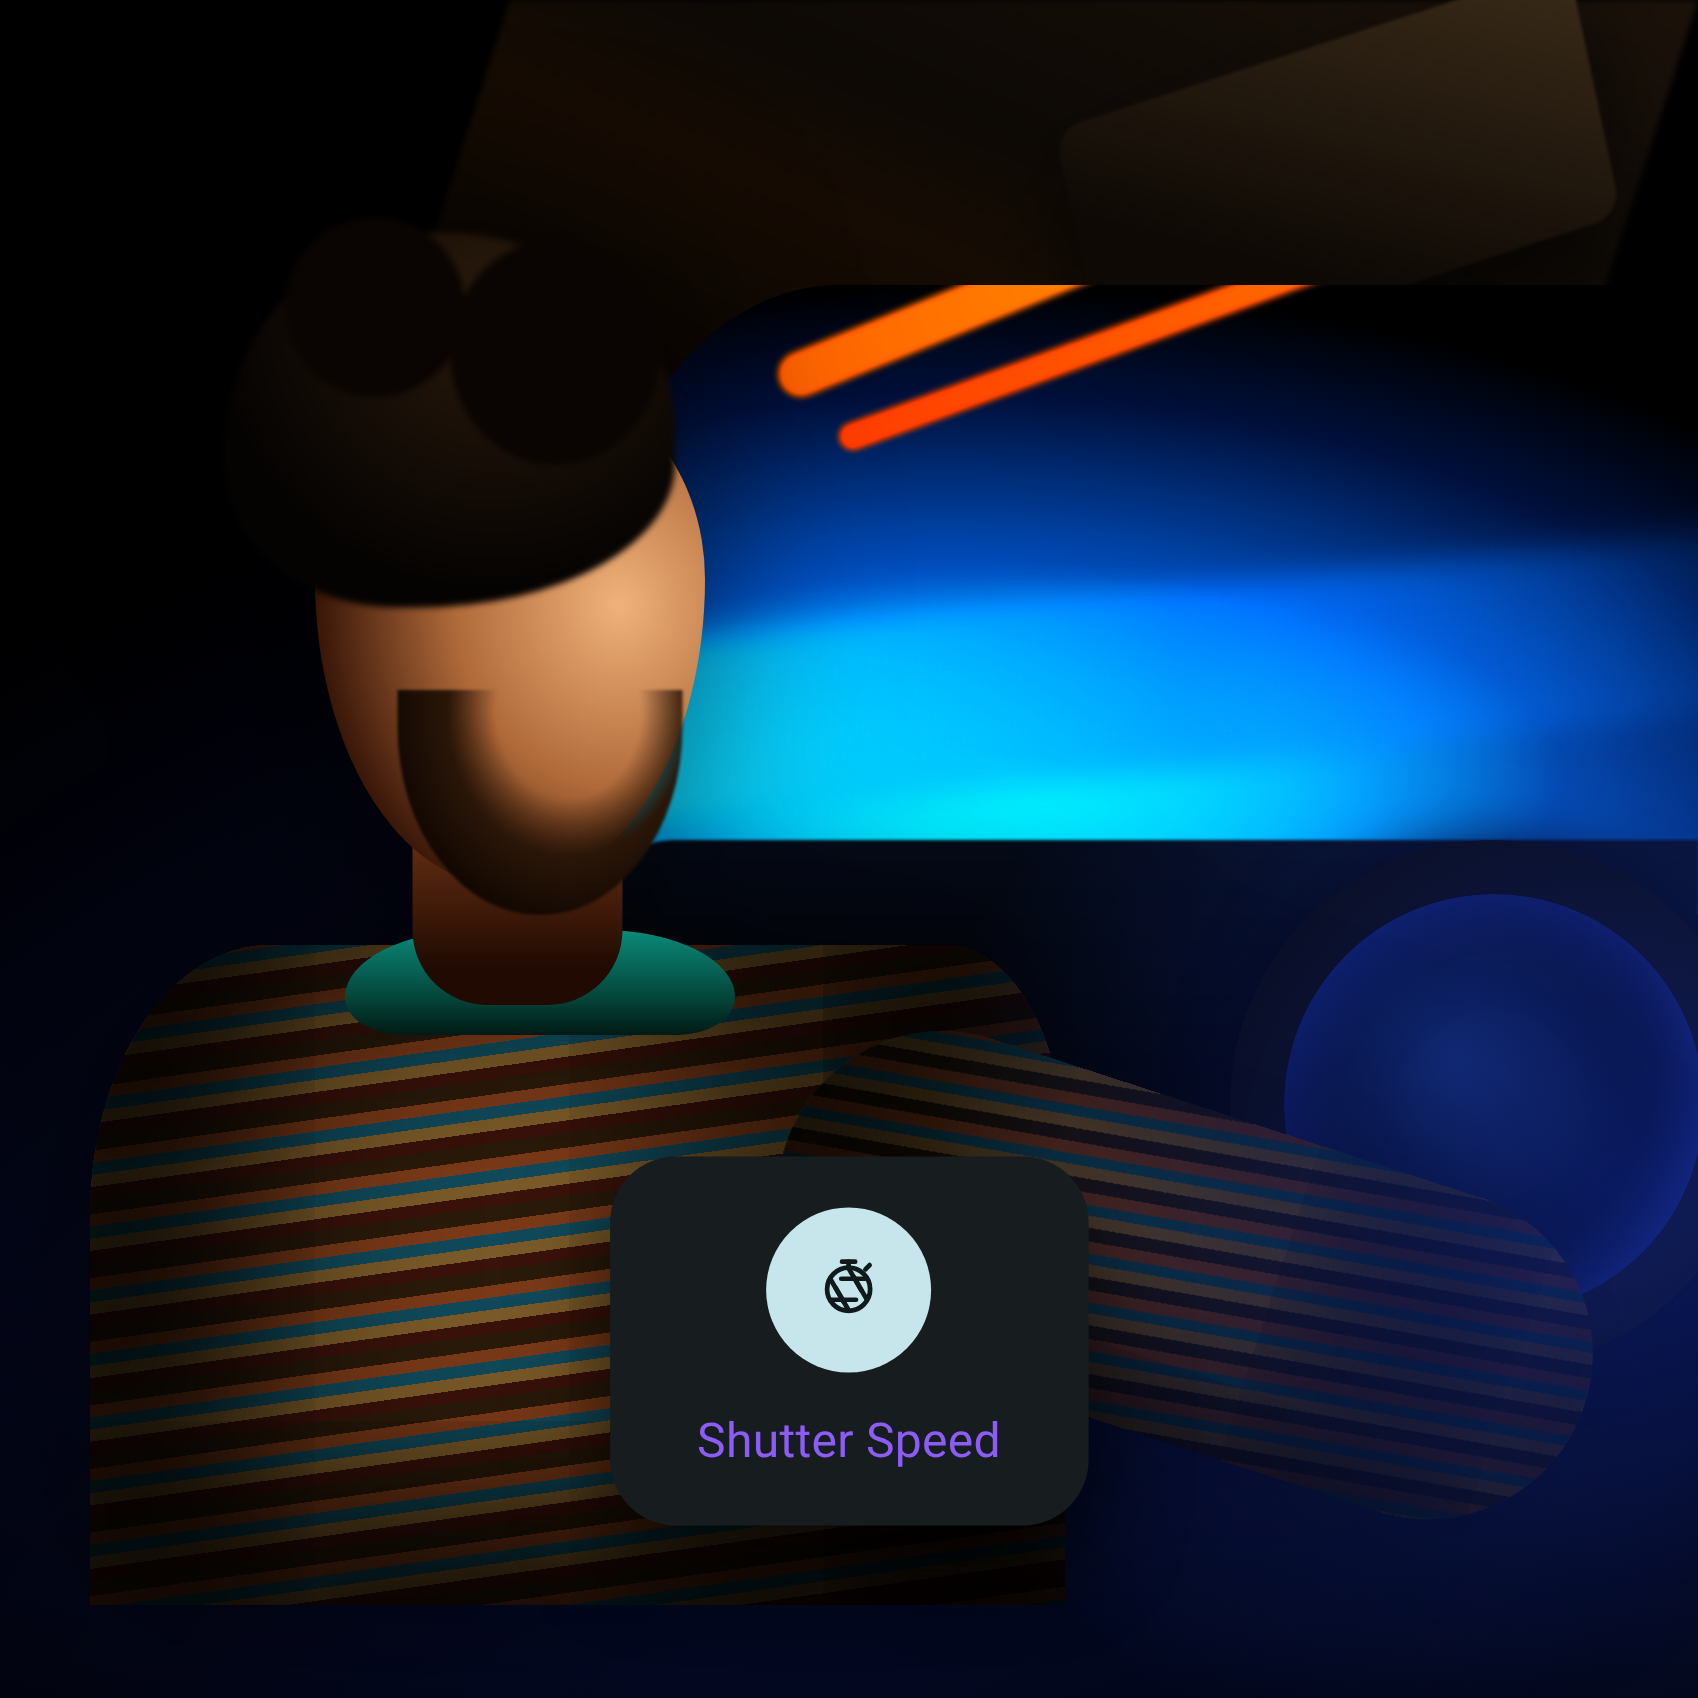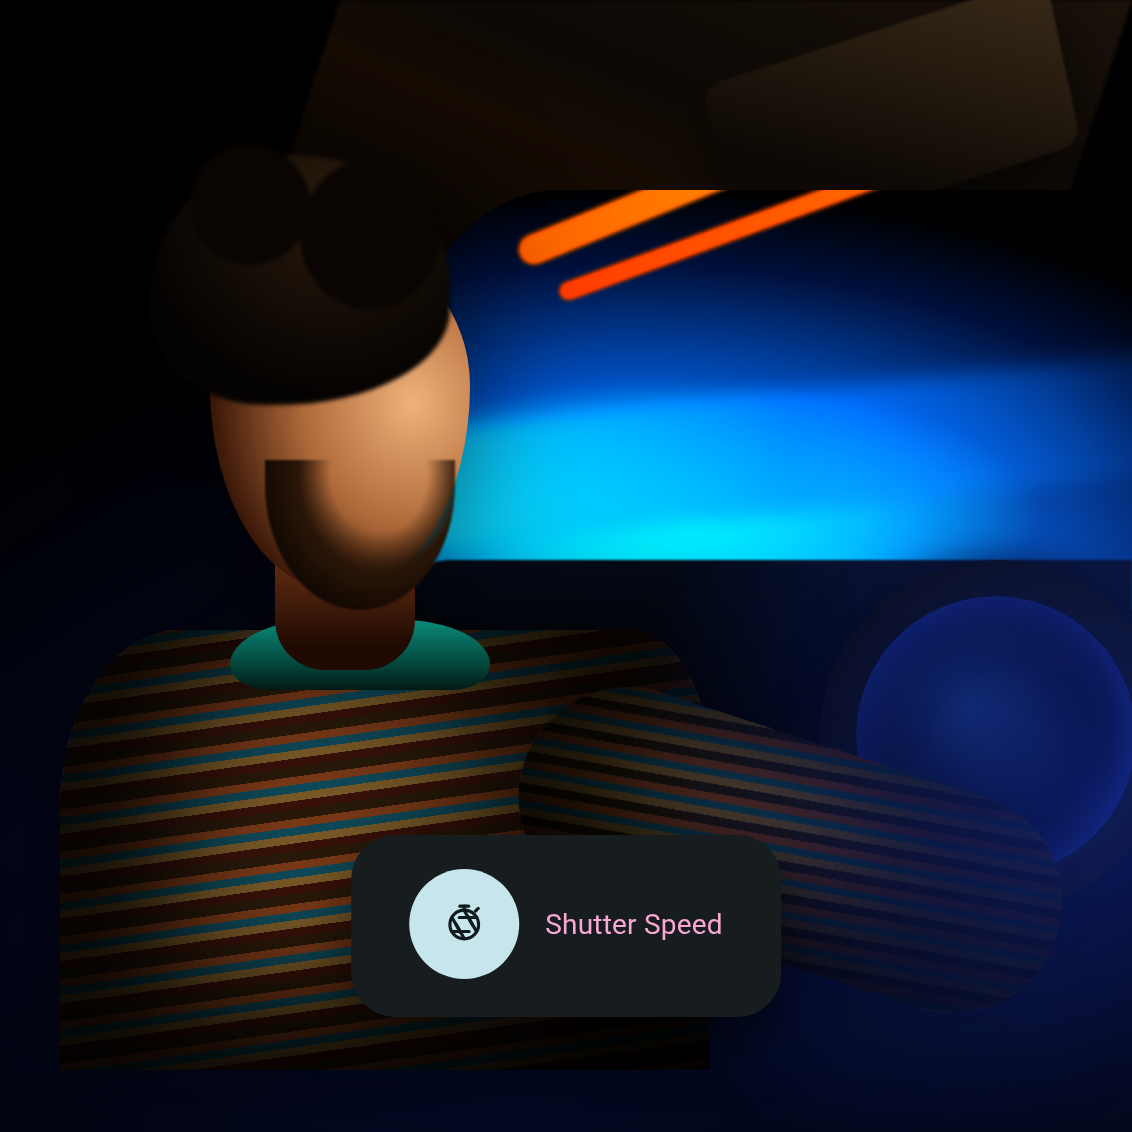--- a/index.html
+++ b/index.html
@@ -204,24 +204,25 @@
     display:flex;
     align-items:flex-start;
     gap:60px;
     padding:34px 58px 38px;
     background:#171d1f;
     border-radius:44px;
     box-shadow:0 24px 60px rgba(0,0,0,.55);
   }
   .ctrl{
     display:flex;
+    flex-direction:column;
     align-items:center;
     gap:26px;
-    color:#f9a8d4;
-    font-size:28px;
+    color:#8b5cf6;
+    font-size:32px;
     letter-spacing:.2px;
     cursor:pointer;
     user-select:none;
   }
   .ctrl .pill{
     width:110px;height:110px;border-radius:50%;
     display:flex;align-items:center;justify-content:center;
     background:#262d30;
   }
   .ctrl.active .pill{ background:#c6e6ec; }

